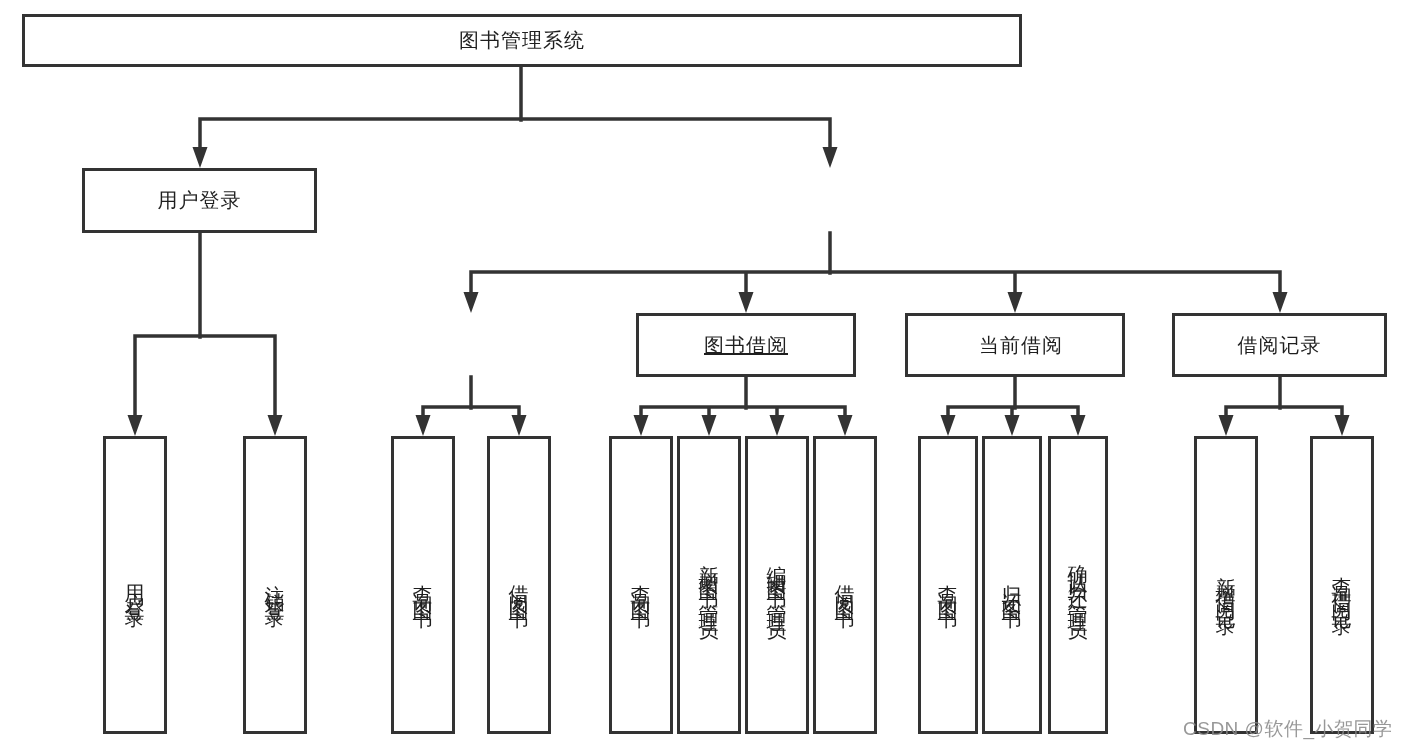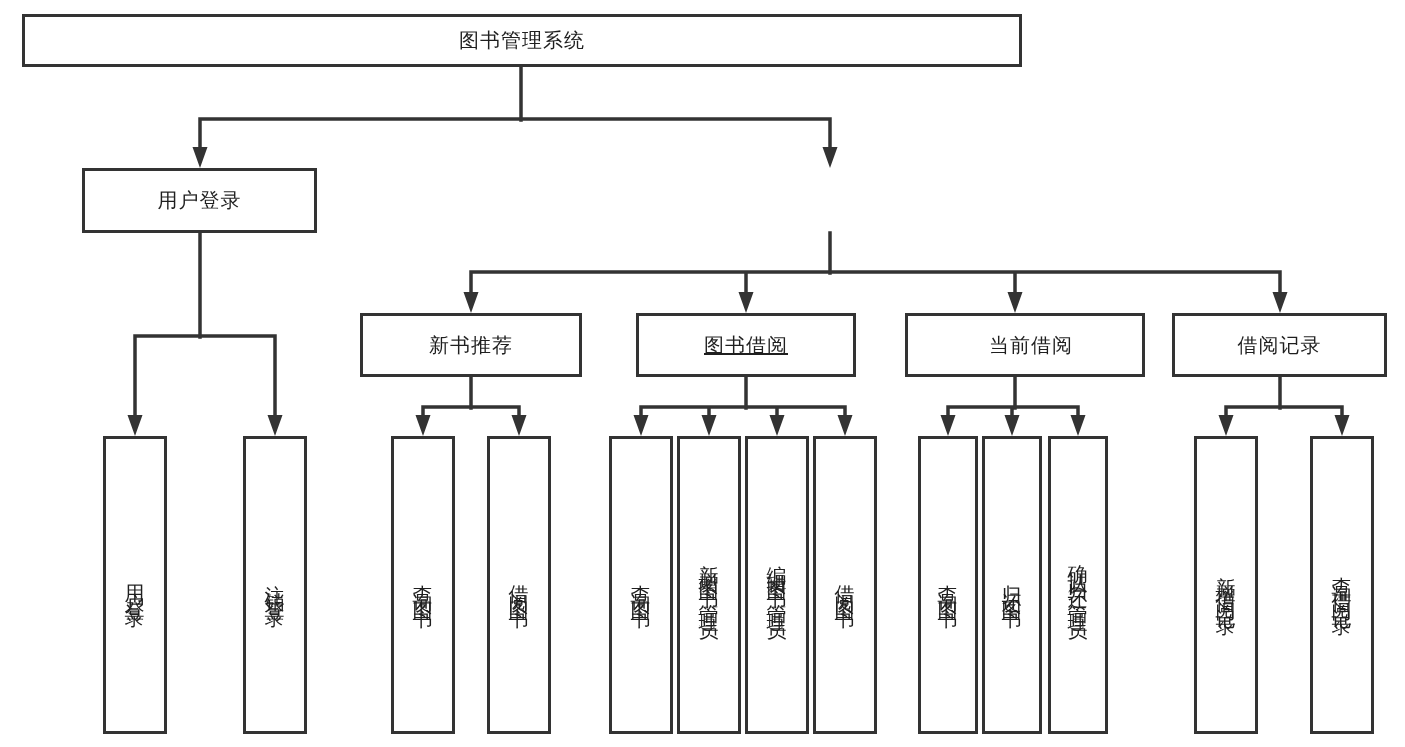--- a/index.html
+++ b/index.html
@@ -48,21 +48,21 @@
     color: rgba(138, 138, 138, 0.88);
     white-space: nowrap;
     z-index: 5;
   }
   
   #n-root        { left: 22px;   top: 14px;  width: 1000px; height: 53px; }
   #n-user-login  { left: 82px;   top: 168px; width: 235px;  height: 65px; }
   #n-book-mgmt   { left: 712px;  top: 168px; width: 236px;  height: 65px; }
   #n-new-books   { left: 360px;  top: 313px; width: 222px;  height: 64px; }
   #n-book-borrow { left: 636px;  top: 313px; width: 220px;  height: 64px; text-decoration: underline; }
-  #n-cur-borrow  { left: 905px;  top: 313px; width: 240px;  height: 64px; padding-left: 12px; }
+  #n-cur-borrow  { left: 905px;  top: 313px; width: 220px;  height: 64px; padding-left: 12px; }
   #n-records     { left: 1172px; top: 313px; width: 215px;  height: 64px; }
   .leaf { top: 436px; height: 298px; width: 64px; }
   #lf-0  { left: 103px; }
   #lf-1  { left: 243px; }
   #lf-2  { left: 391px; }
   #lf-3  { left: 487px; }
   #lf-4  { left: 609px; }
   #lf-5  { left: 677px; }
   #lf-6  { left: 745px; }
   #lf-7  { left: 813px; }
@@ -133,23 +133,20 @@
   </svg>
 
   <div class="node" id="n-root">
     <span>图书管理系统</span>
   </div>
 
   <div class="node" id="n-user-login">
     <span>用户登录</span>
   </div>
 
-  <div class="node" id="n-new-books">
-    <span>新书推荐</span>
-  </div>
   <div class="node" id="n-book-borrow">
     <span>图书借阅</span>
   </div>
   <div class="node" id="n-cur-borrow">
     <span>当前借阅</span>
   </div>
   <div class="node" id="n-records">
     <span>借阅记录</span>
   </div>
 
@@ -190,14 +187,15 @@
     <span class="vtext">确认归还（管理员）</span>
   </div>
 
   <div class="node vnode leaf" id="lf-11">
     <span class="vtext">新增借阅记录</span>
   </div>
   <div class="node vnode leaf" id="lf-12">
     <span class="vtext">查询借阅记录</span>
   </div>
 
+  <div class="watermark">CSDN @软件_小贺同学</div>
 
 </div>
 
 </body></html>

